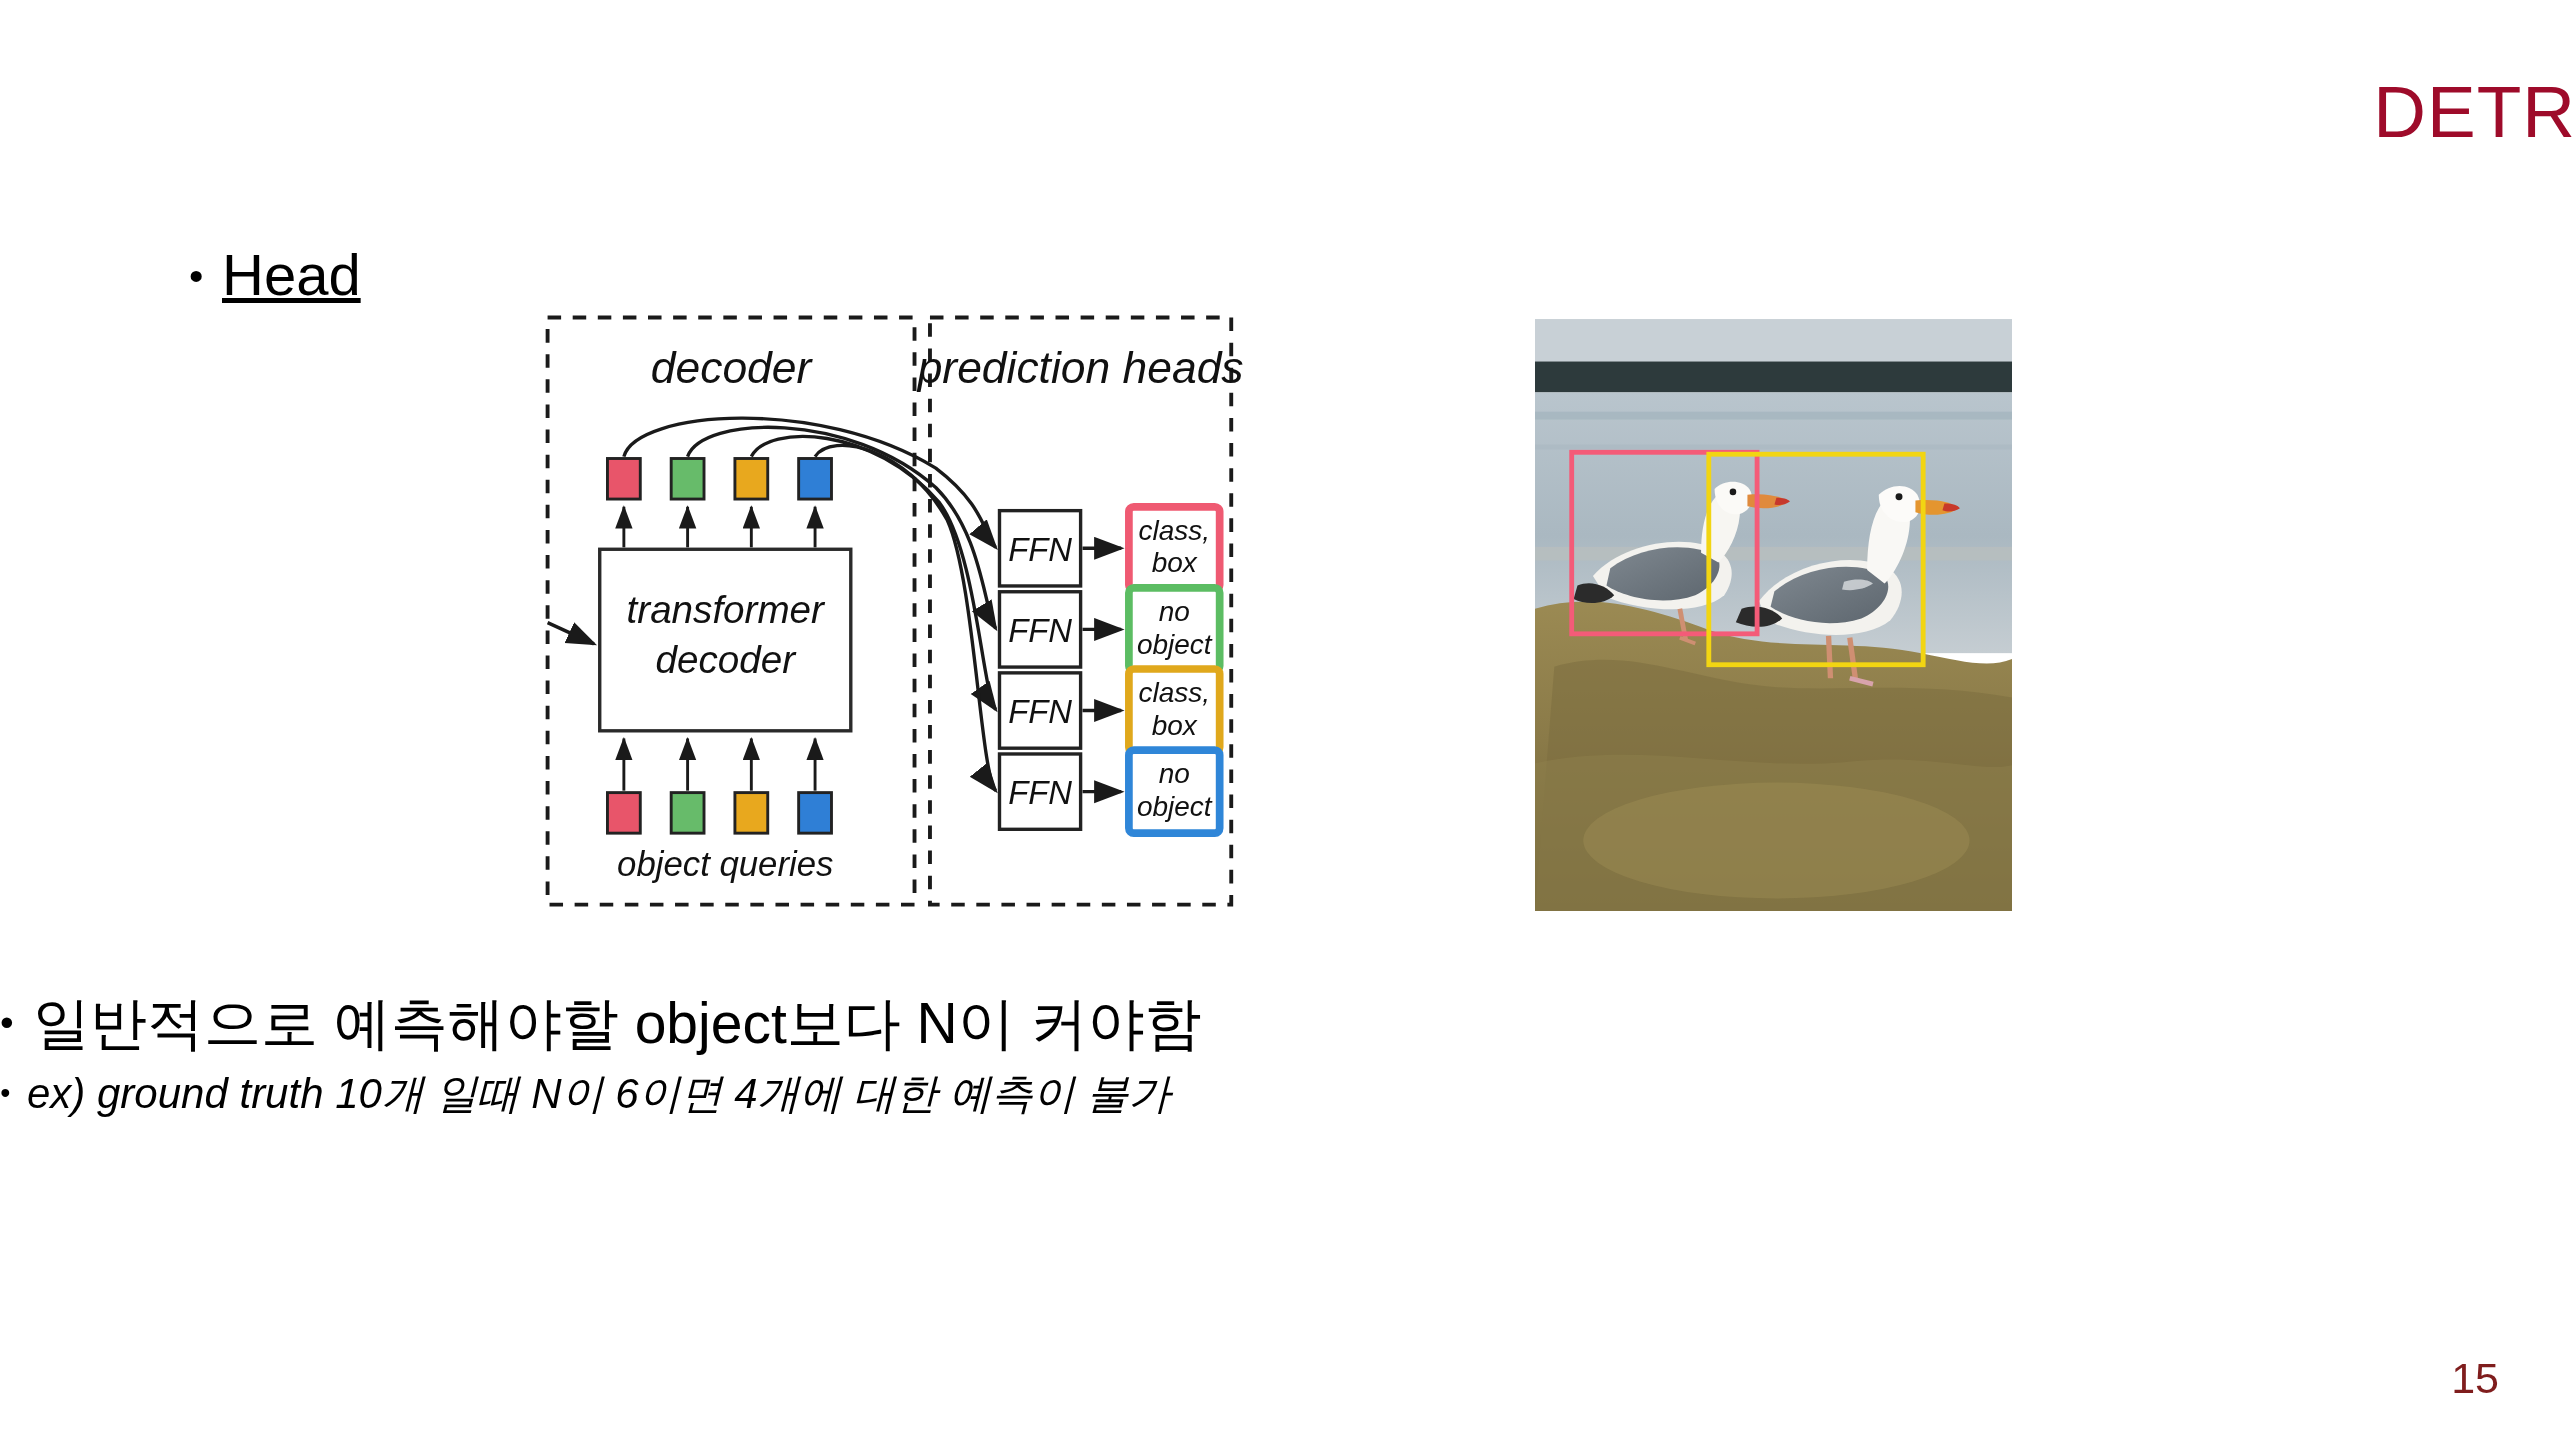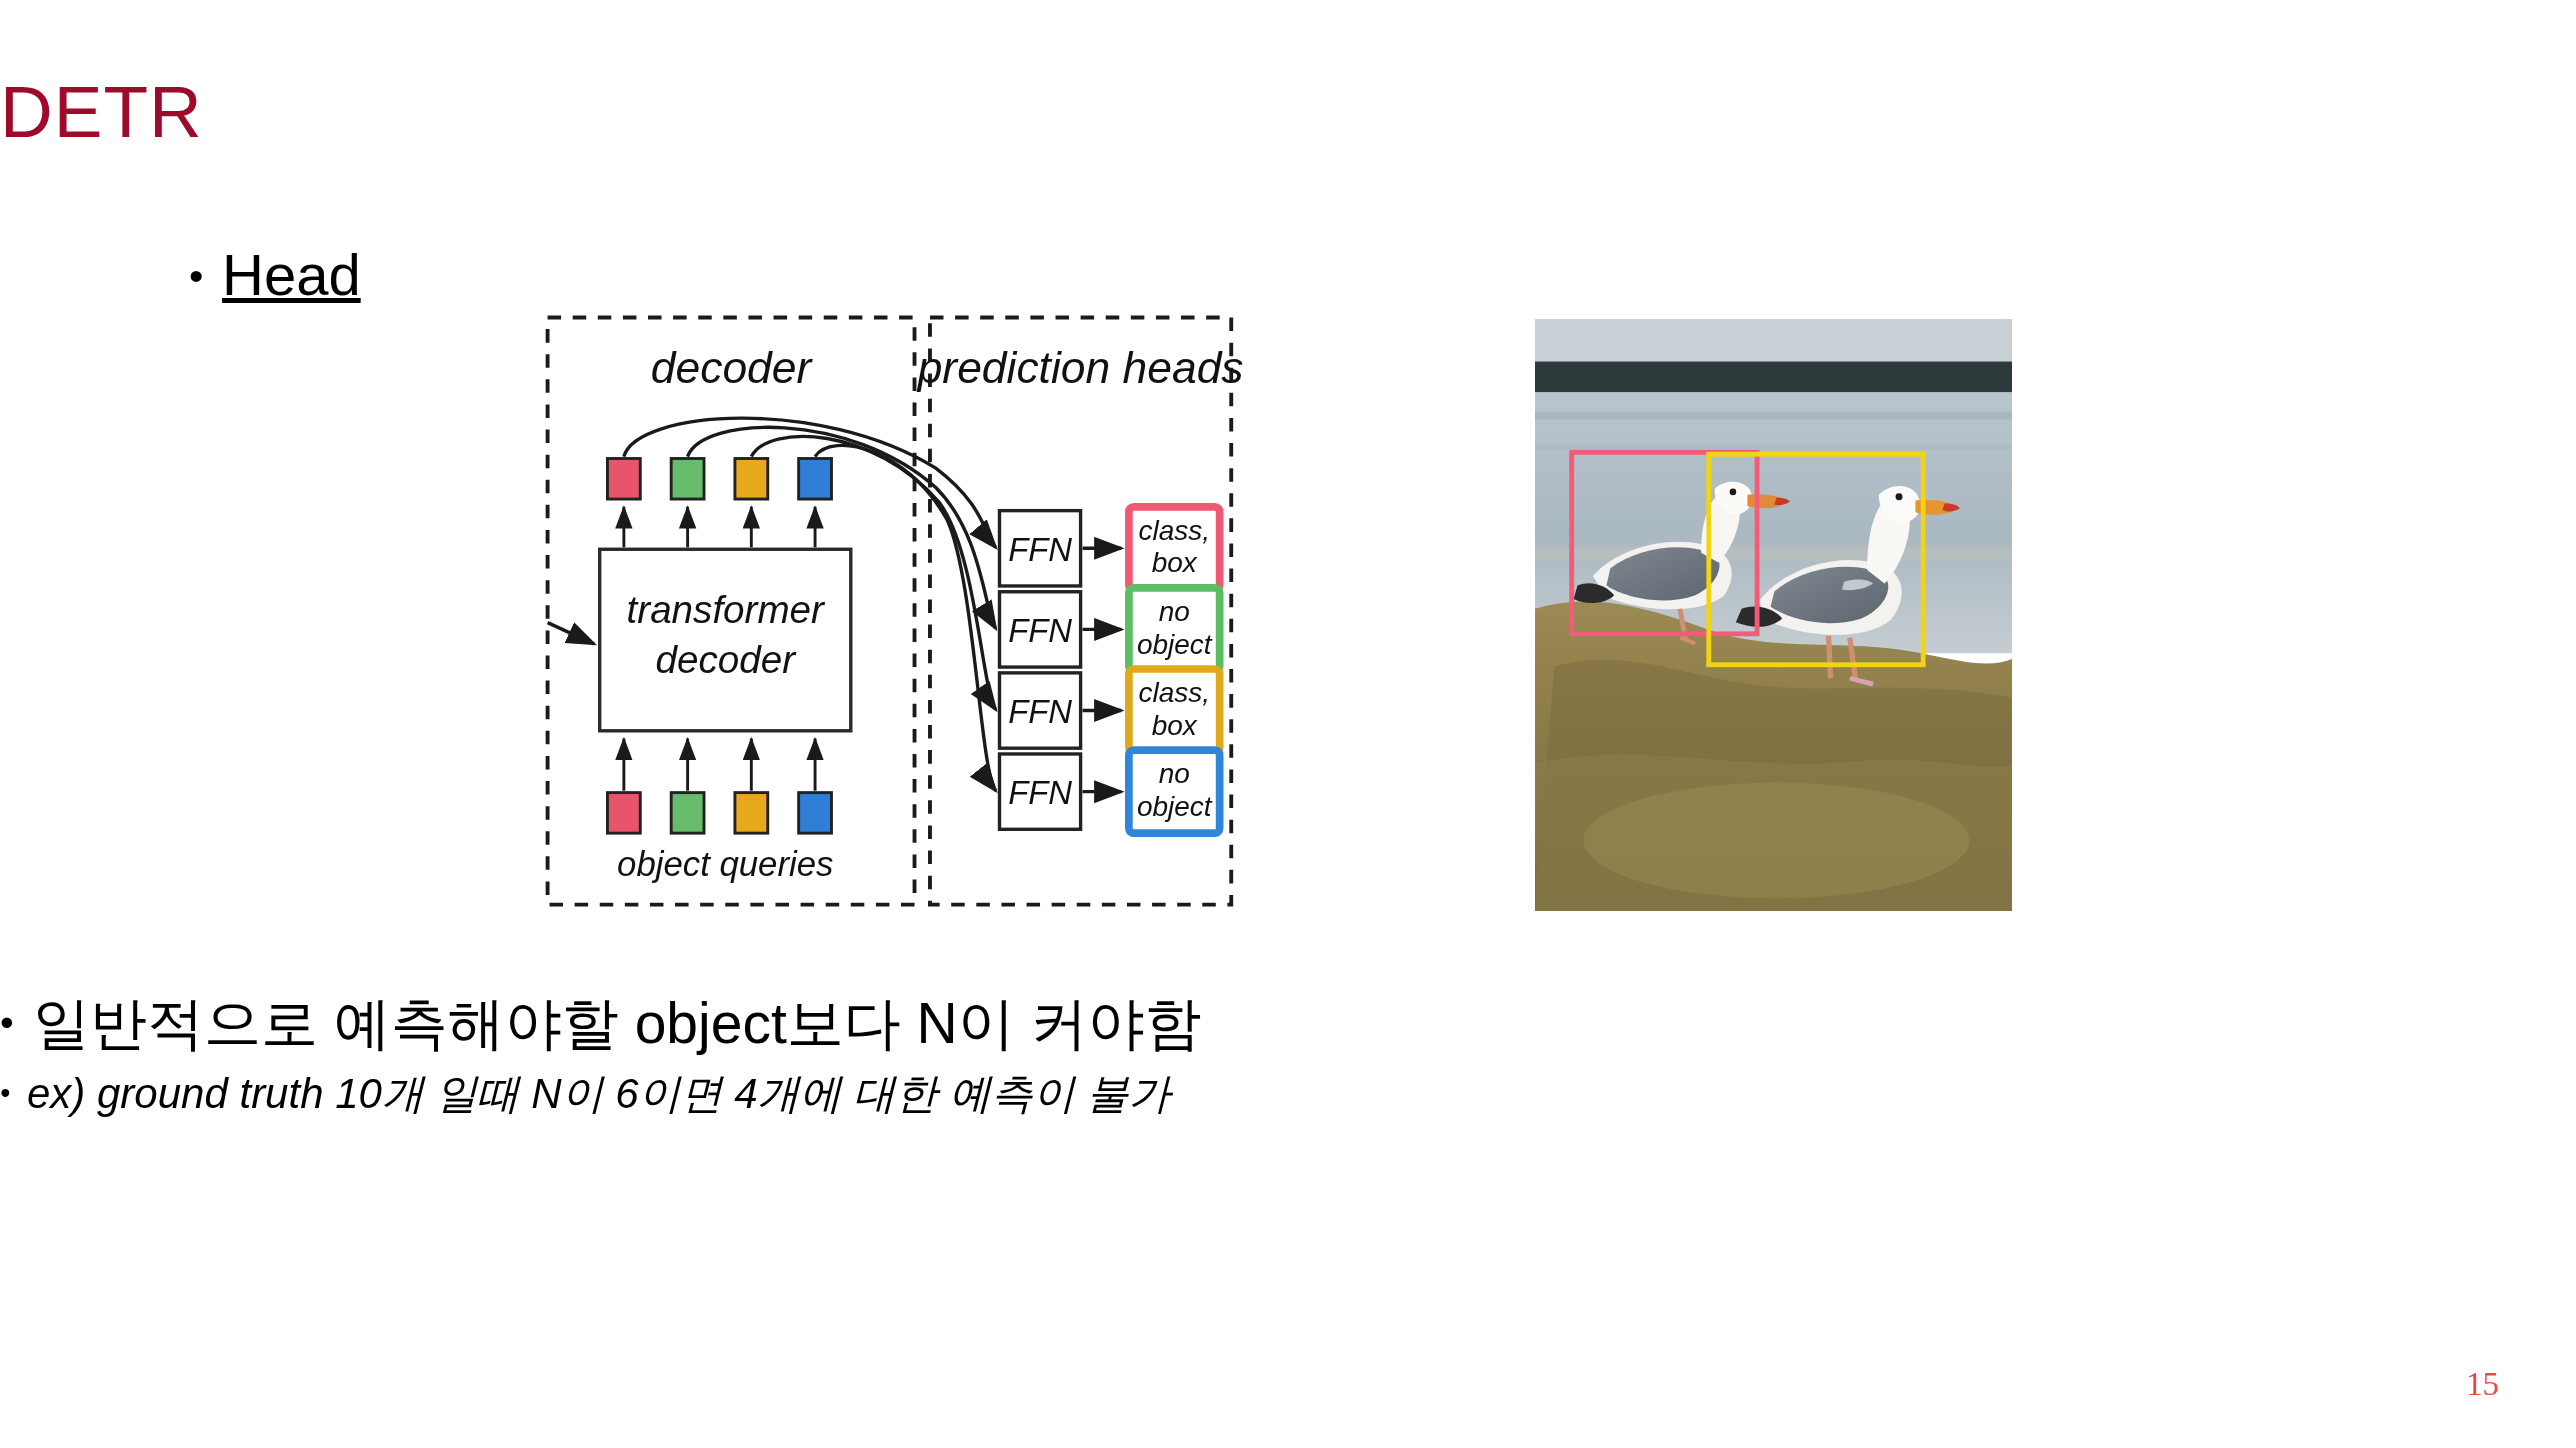--- a/index.html
+++ b/index.html
@@ -15,21 +15,21 @@
     font-family: "Liberation Sans", "DejaVu Sans", sans-serif;
     color: #000000;
   }
 
   
   .slide-title {
     position: absolute;
     left: 0;
     top: 75px;
     width: 100%;
-    text-align: left;
+    text-align: right;
     font-size: 73px;
     line-height: 1;
     letter-spacing: 1px;
     color: #9e0b2a;
     font-weight: 400;
   }
 
   
   .head-bullet {
     position: absolute;
@@ -109,23 +109,22 @@
     width: 27px;
     font-size: 29px;
     vertical-align: 4.8px;
   }
 
   
   .page-number {
     position: absolute;
     right: 77px;
     bottom: 46px;
-    font-size: 33px;
-    color: #ef4444;
-    font-family: Liberation Serif, serif;
+    font-size: 43px;
+    color: #7f1d1d;
   }
 
   .dbox-label { font-family: "Liberation Sans", "DejaVu Sans", sans-serif; }
 </style>
 </head>
 <body style="background: rgb(255, 255, 255);">
 
 <div class="slide-title" style="color: rgb(158, 11, 42);">DETR</div>
 
 <div class="head-bullet">

